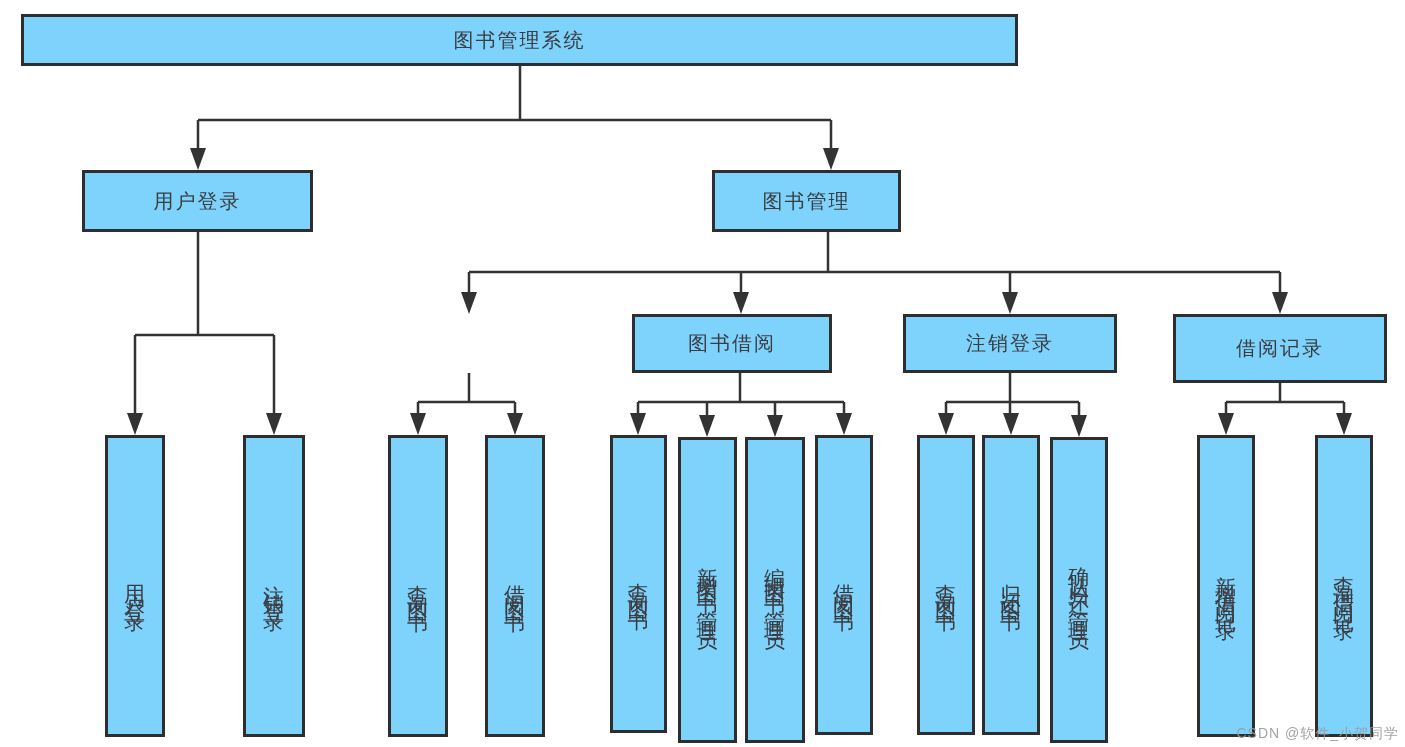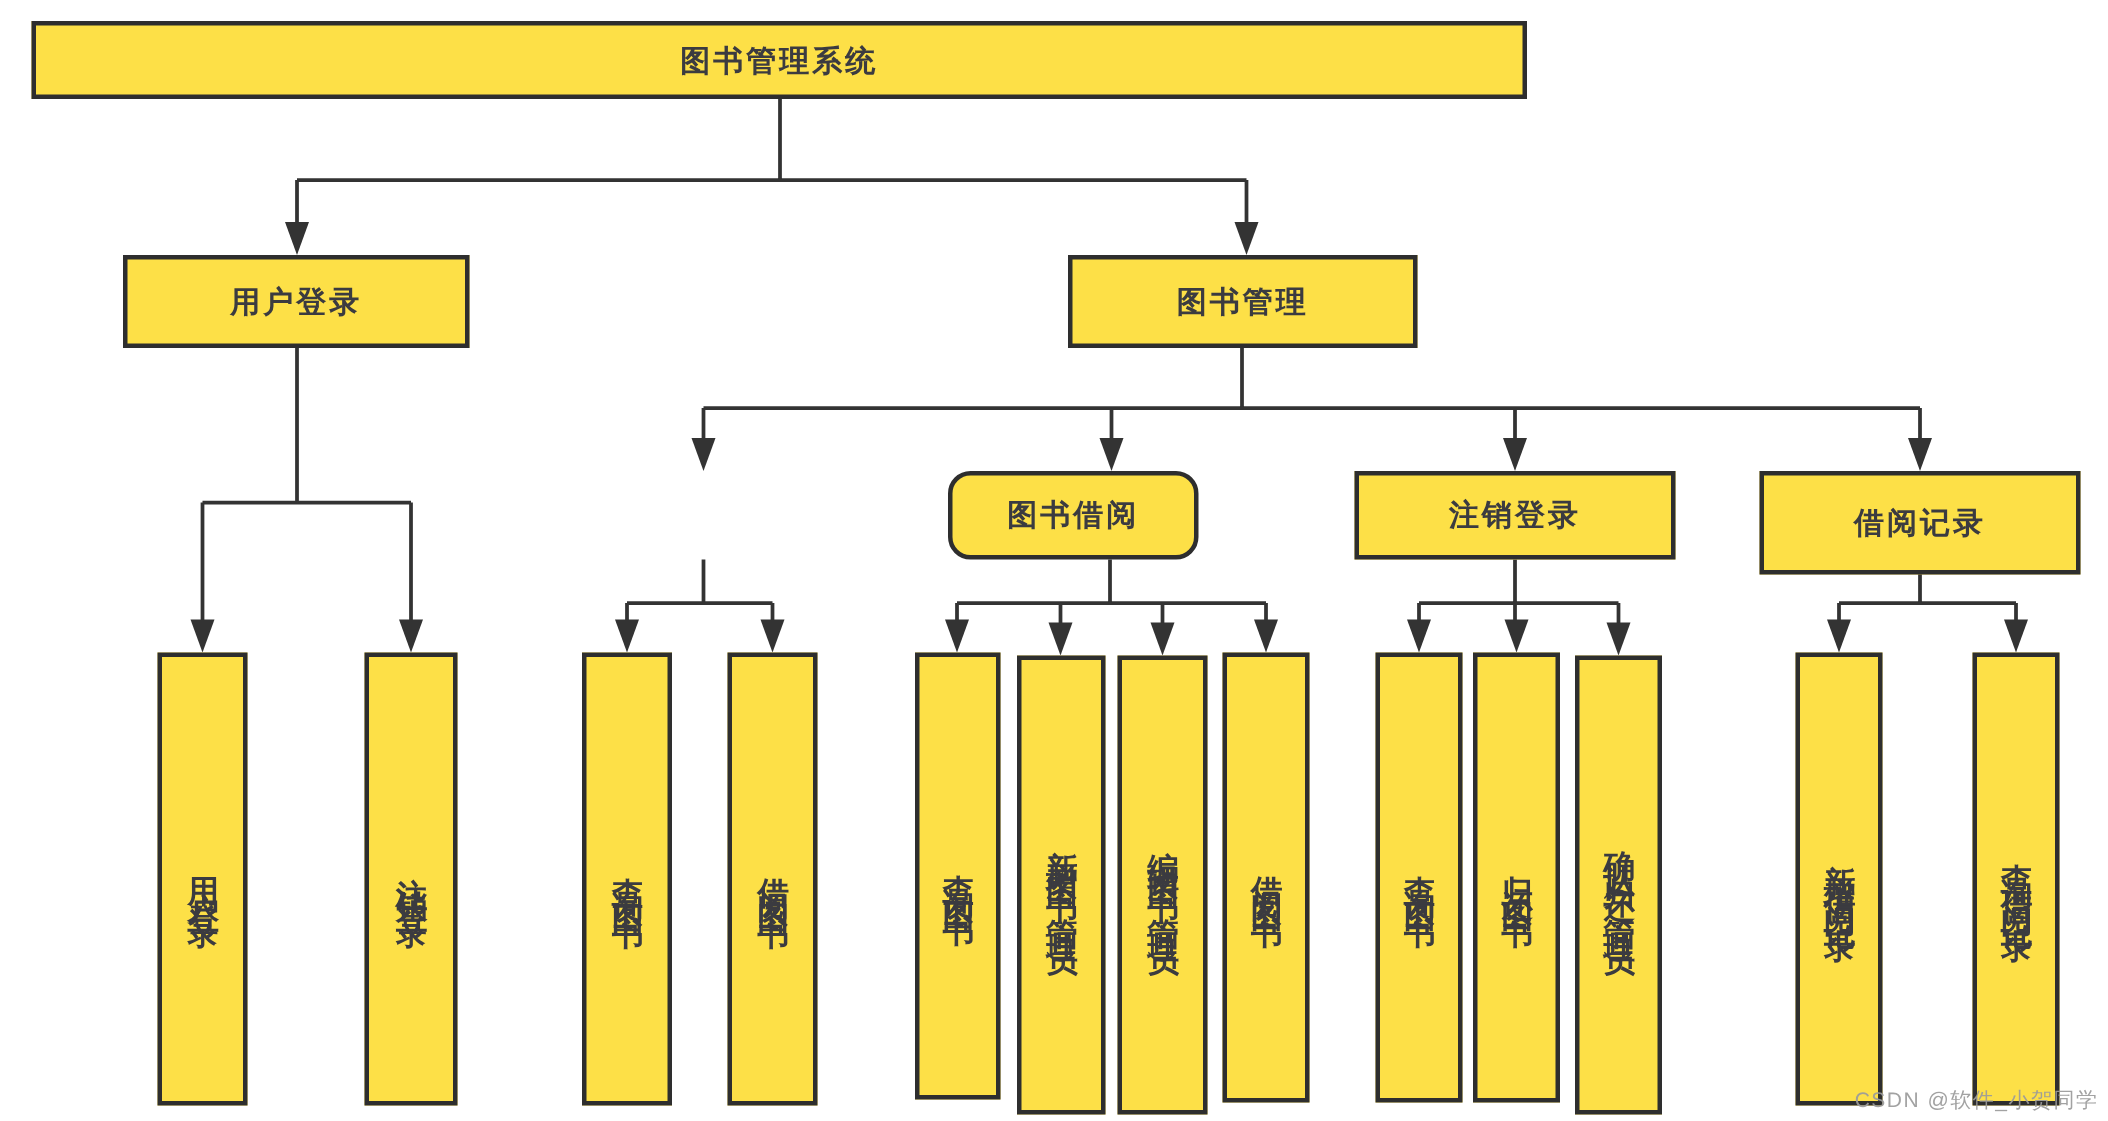--- a/index.html
+++ b/index.html
@@ -17,42 +17,41 @@
     color:var(--text);
     overflow:hidden;
   }
   .canvas{position:relative;width:1405px;height:747px;background:var(--background);}
   svg.connectors{position:absolute;left:0;top:0;width:1405px;height:747px;}
   svg.connectors path{stroke:var(--line);stroke-width:2.5;fill:none;}
   svg.connectors polygon{fill:var(--line);stroke:none;}
   .box{
     position:absolute;
     border:3px solid var(--box-border);
-    background:#fde047;
+    background:#7dd3fc;
     display:flex;
     align-items:center;
     justify-content:center;
     text-align:left;
-    font-weight:bold;
   }
   .hlabel{font-size:20px;letter-spacing:2px;color:var(--text);white-space:nowrap;}
   .leaf{padding:8px 0;}
   .vlabel{
     writing-mode:vertical-rl;
     font-size:21px;
     letter-spacing:9px;
     color:var(--text);
     line-height:1;
   }
   
   .n-root{left:21px;top:14px;width:997px;height:52px;}
   .n-user-login{left:82px;top:170px;width:231px;height:62px;}
-  .n-book-mgmt{left:712px;top:170px;width:233px;height:62px;}
+  .n-book-mgmt{left:712px;top:170px;width:189px;height:62px;}
   .n-new-book{left:362px;top:314px;width:213px;height:59px;}
-  .n-book-borrow{left:632px;top:314px;width:167px;height:59px;border-radius:15px;}
+  .n-book-borrow{left:632px;top:314px;width:200px;height:59px;}
   .n-cur-borrow{left:903px;top:314px;width:214px;height:59px;}
   .n-records{left:1173px;top:314px;width:214px;height:69px;}
   .l-ul0{left:105px;top:435px;width:60px;height:302px;}
   .l-ul1{left:243px;top:435px;width:62px;height:302px;}
   .l-nb0{left:388px;top:435px;width:60px;height:302px;}
   .l-nb1{left:485px;top:435px;width:60px;height:302px;}
   .l-bb0{left:610px;top:435px;width:57px;height:298px;}
   .l-bb1{left:678px;top:437px;width:59px;height:306px;}
   .l-bb2{left:745px;top:437px;width:60px;height:306px;}
   .l-bb3{left:815px;top:435px;width:58px;height:300px;}

